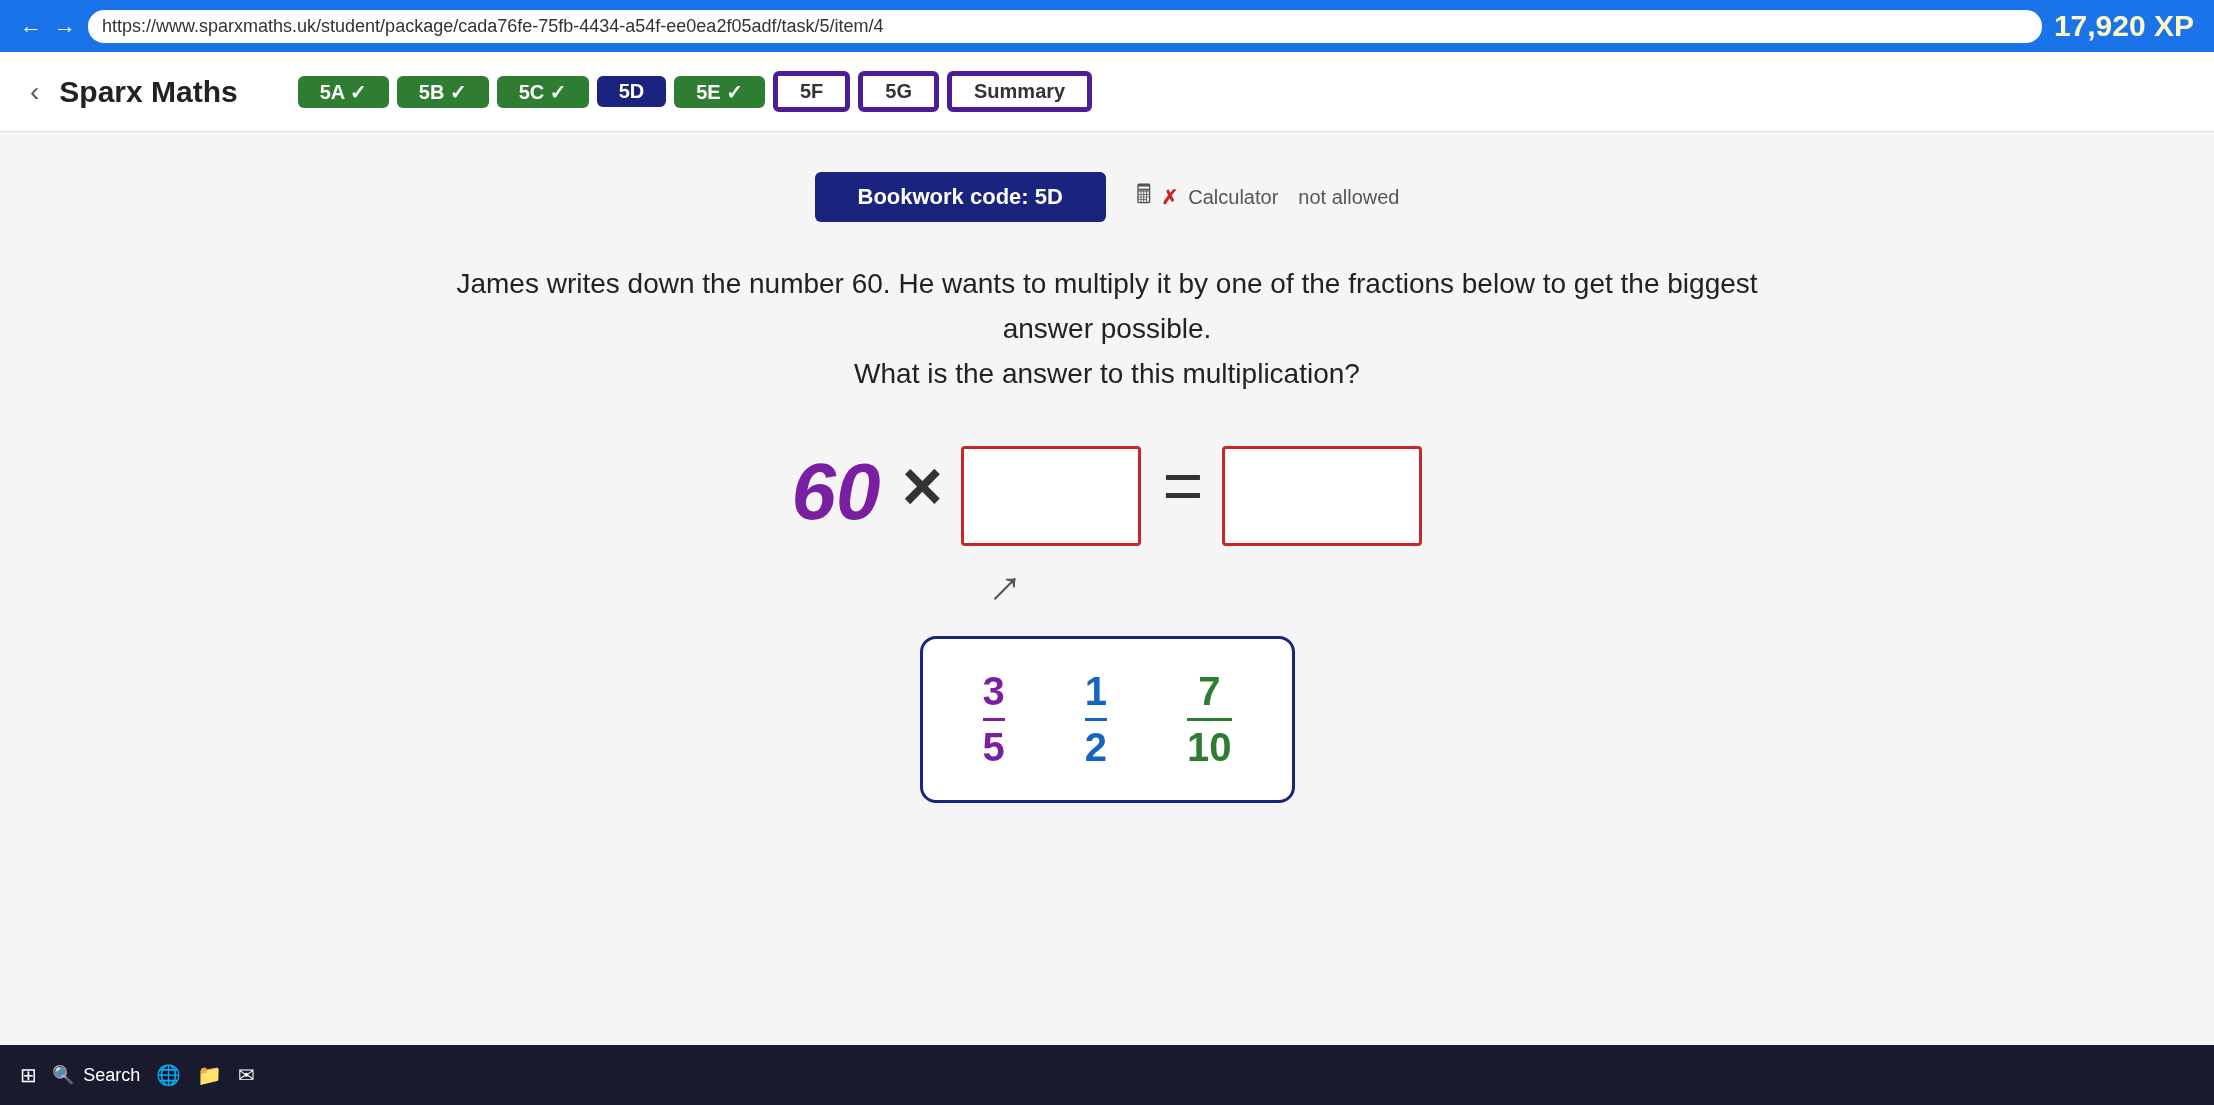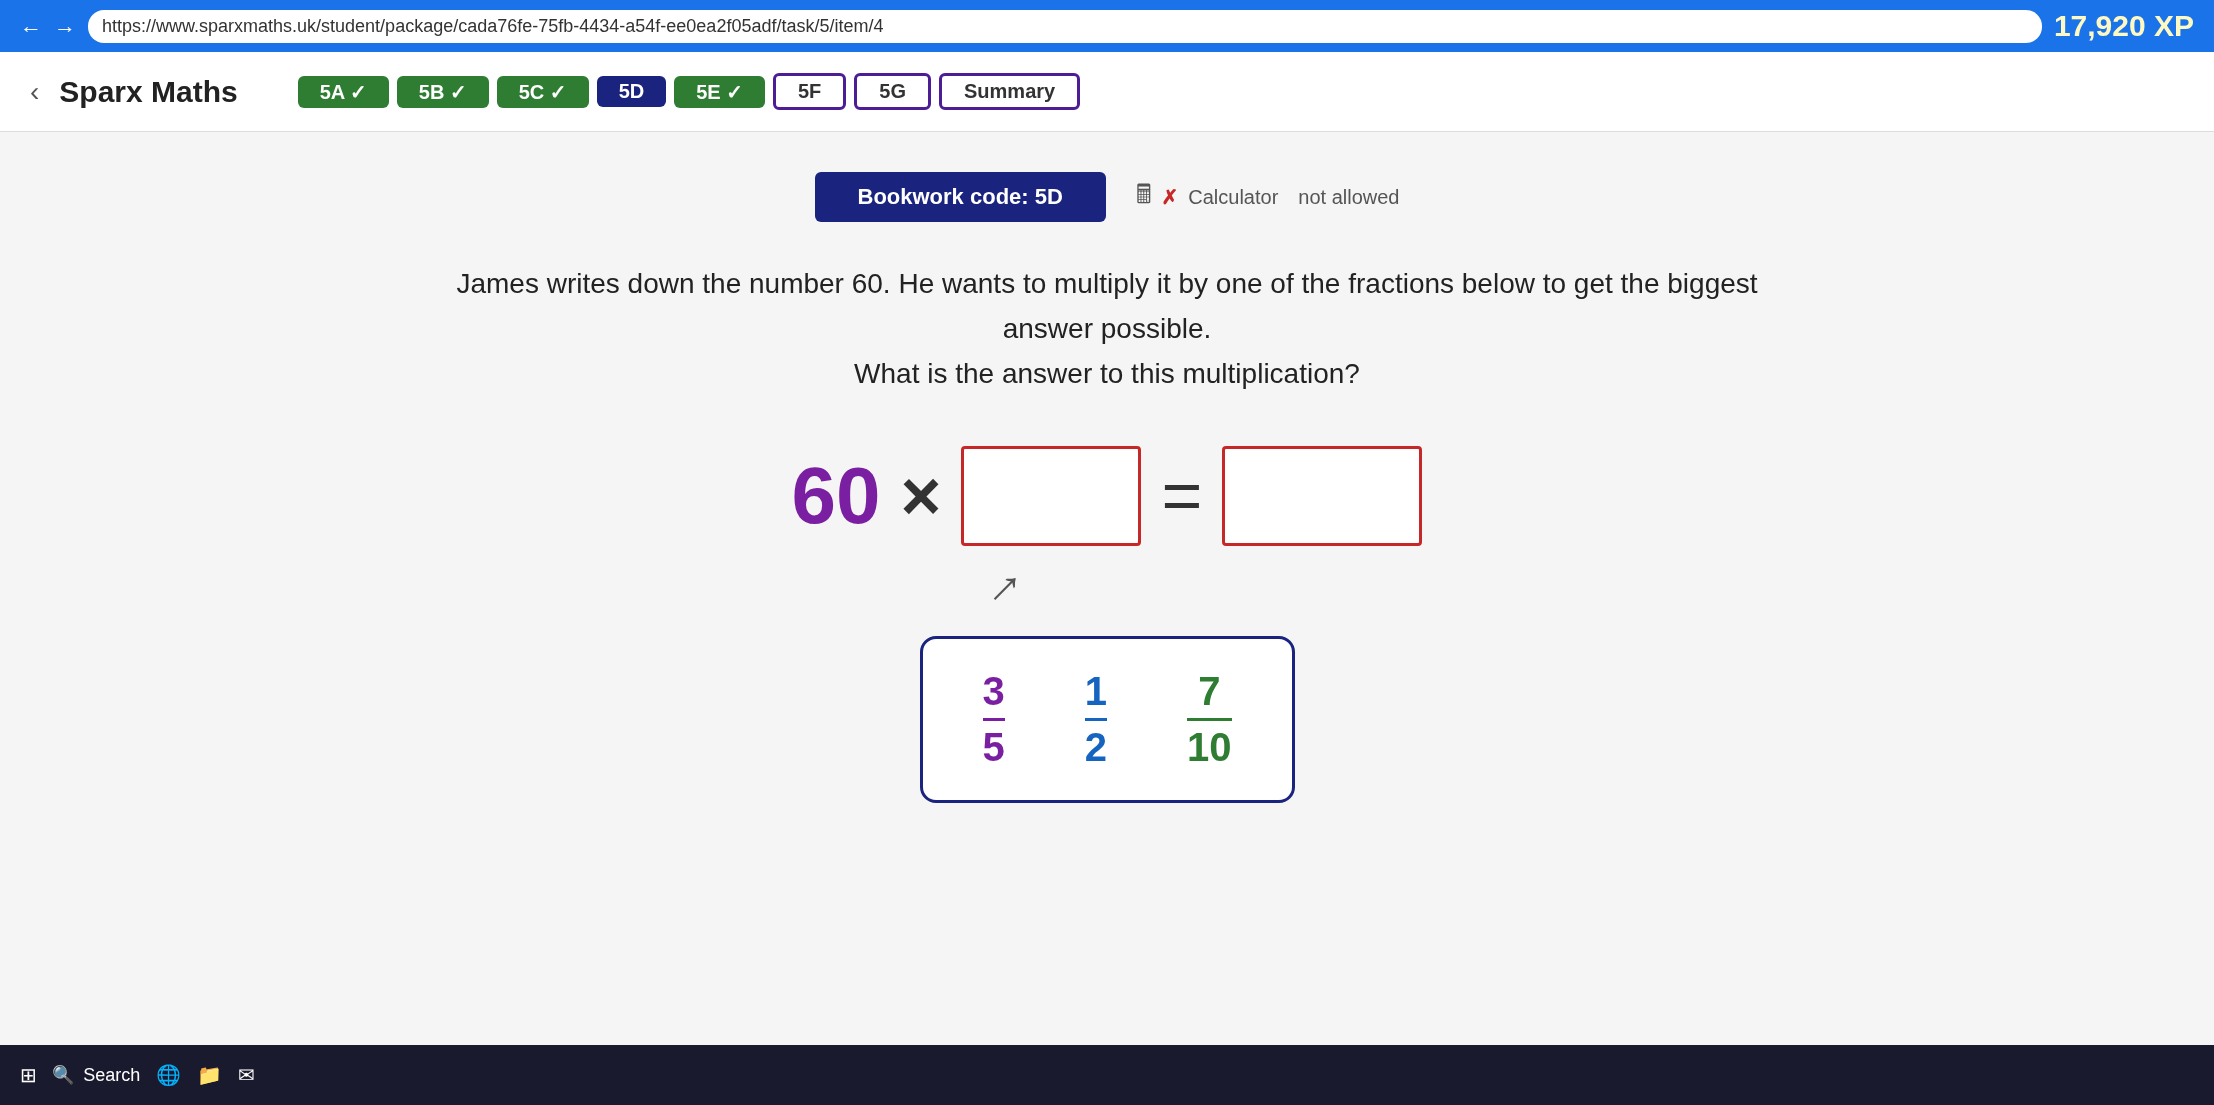--- a/index.html
+++ b/index.html
@@ -82,21 +82,21 @@
       background: #2e7d32;
       color: white;
     }
     .nav-tab.active {
       background: #1a237e;
       color: white;
     }
     .nav-tab.inactive {
       background: white;
       color: #333;
-      border: 3px solid #4c1d95;
+      border: 5px solid #4c1d95;
     }
 
     
     .main-content {
       background: #f5f5f5;
       min-height: calc(1105px - 52px - 80px - 60px);
       padding: 40px 60px;
       position: relative;
     }
 
@@ -144,23 +144,24 @@
 
     
     .equation-container {
       display: flex;
       flex-direction: column;
       align-items: center;
       margin: 40px auto;
     }
     .equation-row {
       display: flex;
-      align-items: center;
+      align-items: flex-start;
       gap: 20px;
       margin-bottom: 20px;
+      font-style: italic;
     }
     .big-number {
       font-size: 80px;
       font-weight: bold;
       color: #7b1fa2;
     }
     .multiply-sign {
       font-size: 70px;
       color: #333;
       font-weight: bold;

